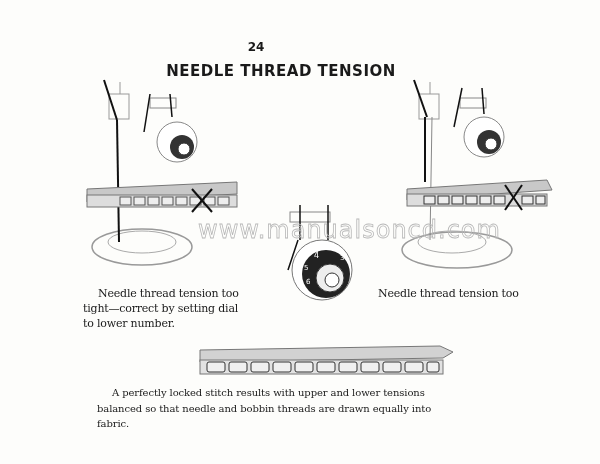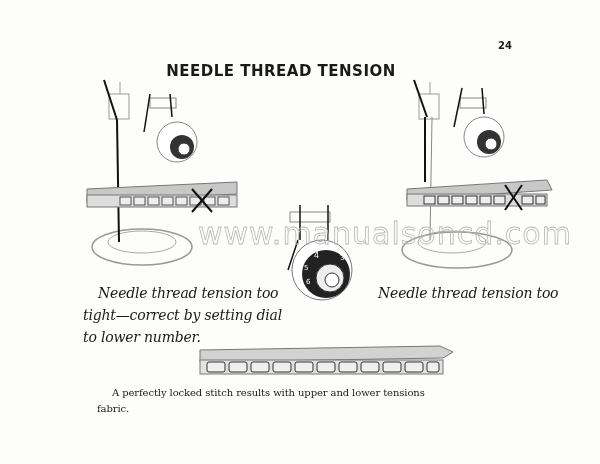--- a/index.html
+++ b/index.html
@@ -1,28 +1,28 @@
 <!DOCTYPE html>
 <html><head>
 <meta charset="utf-8">
 <style>
   html,body{margin:0;padding:0;background:#fdfdfb;}
   body{width:600px;height:464px;position:relative;overflow:hidden;font-family:"DejaVu Serif","Liberation Serif",serif;color:#1a1a1a;}
-  .page-number{position:absolute;left:0;width:512px;top:40px;text-align:right;font-family:"DejaVu Sans","Liberation Sans",sans-serif;font-weight:bold;font-size:10px;}
+  .page-number{position:absolute;left:0;width:512px;top:40px;text-align:center;font-family:"DejaVu Sans","Liberation Sans",sans-serif;font-weight:bold;font-size:12px;}
   .title{position:absolute;left:0;width:544px;top:62px;text-align:center;font-family:"DejaVu Sans","Liberation Sans",sans-serif;font-weight:bold;font-size:15px;letter-spacing:0.5px;padding-left:18px;box-sizing:border-box;}
-  .caption{position:absolute;font-size:14px;line-height:15px;letter-spacing:-0.2px;font-style:italic;}
+  .caption{position:absolute;font-size:11px;line-height:15px;letter-spacing:-0.2px;}
   .caption .l1{display:block;padding-left:15px;}
-  .caption .l{display:block;margin-top:7px;}
+  .caption .l{display:block;}
   .cap-left{left:83px;top:286px;width:210px;}
   .cap-right{left:363px;top:286px;width:215px;}
   .para{position:absolute;left:97px;top:385px;width:440px;font-size:10px;line-height:15.5px;letter-spacing:-0.1px;}
   .para .l1{display:block;padding-left:15px;}
   .para .l{display:block;}
   svg{position:absolute;}
-  .watermark{position:absolute;left:198px;top:216px;font-family:"DejaVu Sans","Liberation Sans",sans-serif;font-size:30px;color:transparent;-webkit-text-stroke:0.8px #b8b8b8;letter-spacing:1px;}
+  .watermark{position:absolute;left:198px;top:216px;font-family:"DejaVu Sans","Liberation Sans",sans-serif;font-size:24px;color:transparent;-webkit-text-stroke:0.8px #b8b8b8;letter-spacing:1px;}
 </style>
 </head>
 <body>
 
 <div class="page-number">24</div>
 <div class="title">NEEDLE THREAD TENSION</div>
 
 <svg width="200" height="200" viewBox="0 0 200 200" style="left:82px;top:72px;">
 
   <ellipse cx="60" cy="175" rx="50" ry="18" fill="none" stroke="#999" stroke-width="1.5"></ellipse>
@@ -126,14 +126,15 @@
     <rect x="144" y="24" width="18" height="10" rx="2"></rect>
       <rect x="166" y="24" width="18" height="10" rx="2"></rect>
     <rect x="188" y="24" width="18" height="10" rx="2"></rect>
       <rect x="210" y="24" width="18" height="10" rx="2"></rect>
     <rect x="232" y="24" width="12" height="10" rx="2"></rect>
   </g>
 </svg>
 
 <div class="para">
   <span class="l1">A perfectly locked stitch results with upper and lower tensions</span>
+  <span class="l">balanced so that needle and bobbin threads are drawn equally into</span>
   <span class="l">fabric.</span>
 </div>
 
 </body></html>

